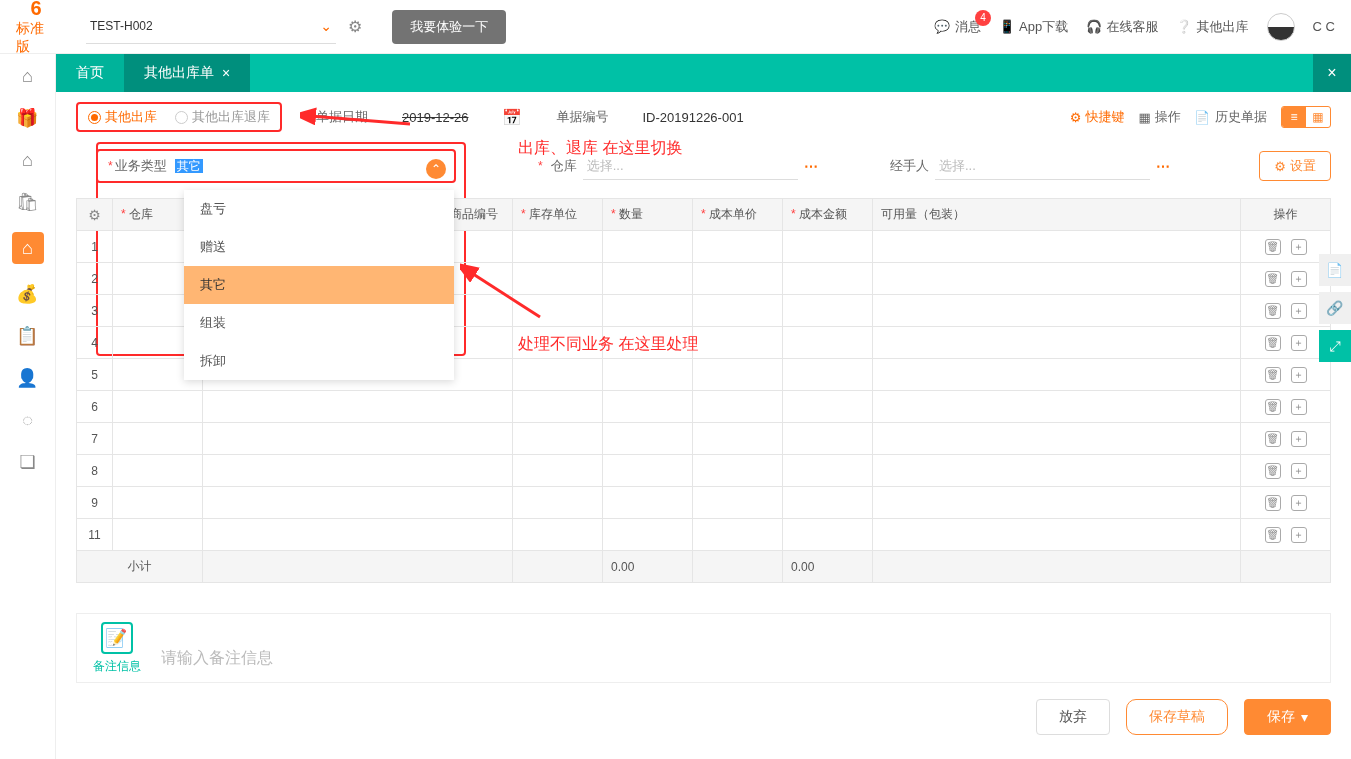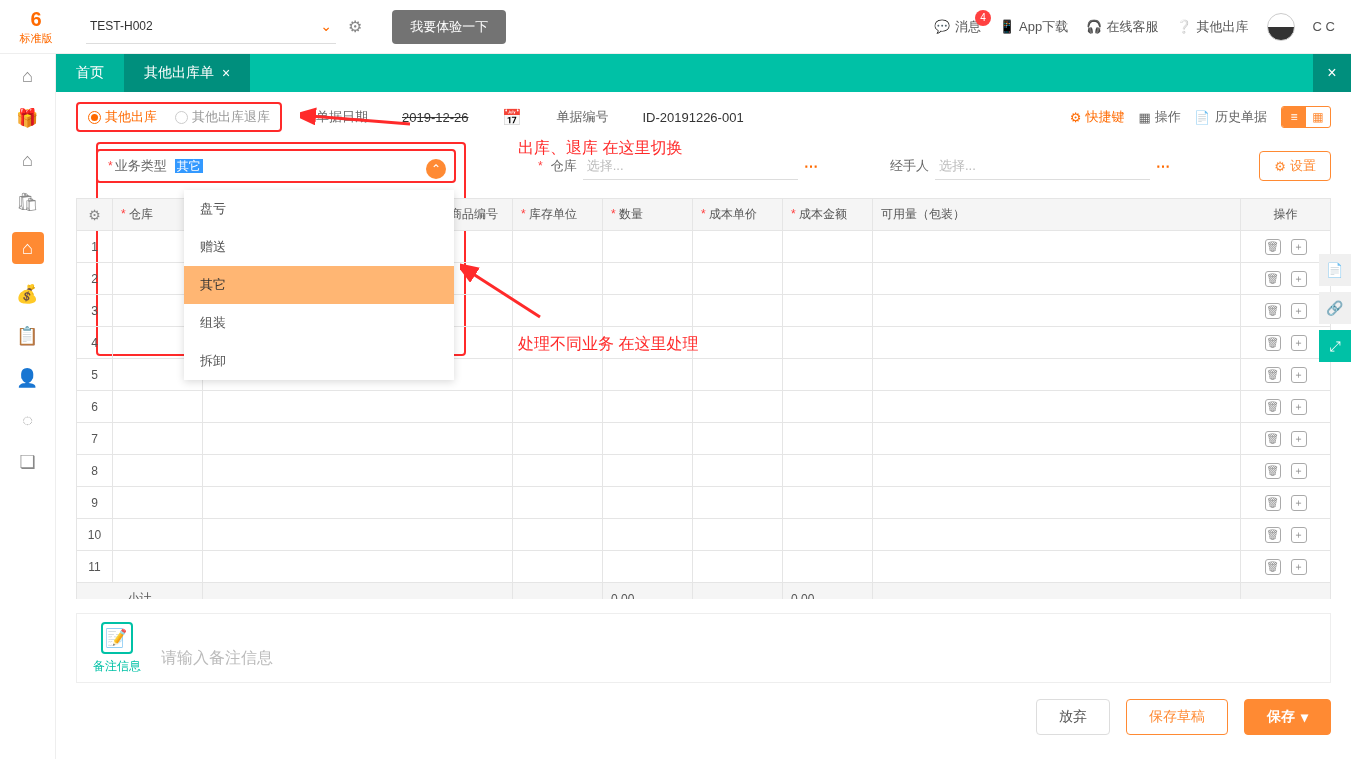--- a/index.html
+++ b/index.html
@@ -2,21 +2,21 @@
 <html><head>
 <meta charset="utf-8">
 <style>
 * { box-sizing: border-box; margin: 0; padding: 0; }
 body { font-family: "Microsoft YaHei", Arial, sans-serif; font-size: 12px; color: #333; background: #fff; width: 1351px; height: 759px; overflow: hidden; position: relative; }
 
 
 .top-header { height: 54px; display: flex; align-items: center; padding: 0 16px; border-bottom: 1px solid #eee; }
 .logo { width: 40px; display: flex; flex-direction: column; align-items: center; color: #ff6a00; }
 .logo-icon { font-size: 20px; font-weight: bold; }
-.logo-text { font-size: 11px; }
+.logo-text { font-size: 14px; }
 .org-select { margin-left: 30px; width: 250px; height: 34px; border-bottom: 1px solid #ddd; display: flex; align-items: center; justify-content: space-between; padding: 0 4px; color: #333; }
 .org-select .chev { color: #ff6a00; font-size: 14px; }
 .gear-small { margin-left: 12px; color: #888; font-size: 16px; }
 .try-btn { margin-left: 30px; background: #737373; color: #fff; border: none; border-radius: 4px; height: 34px; padding: 0 18px; font-size: 13px; }
 .header-right { margin-left: auto; display: flex; align-items: center; gap: 18px; color: #555; font-size: 13px; }
 .hr-item { display: flex; align-items: center; gap: 4px; position: relative; }
 .badge { position: absolute; top: -8px; right: -10px; background: #ff4040; color: #fff; border-radius: 50%; width: 16px; height: 16px; font-size: 10px; display: flex; align-items: center; justify-content: center; }
 .avatar { width: 28px; height: 28px; border-radius: 50%; background: linear-gradient(180deg,#fff 50%,#333 50%); border:1px solid #ccc; display:inline-block; }
 
 
@@ -86,22 +86,22 @@
 
 .remark-area { position:absolute; left:76px; right:20px; bottom:76px; height:70px; border:1px solid #eee; display:flex; align-items:center; padding:0 16px; gap:20px; background:#fff; }
 .remark-icon { display:flex; flex-direction:column; align-items:center; gap:4px; color:#00c1a6; }
 .remark-icon .ic { width:32px; height:32px; border:2px solid #00c1a6; border-radius:4px; display:flex; align-items:center; justify-content:center; font-size:18px; }
 .remark-input { flex:1; border:none; font-size:16px; color:#333;margin-top:19px; }
 .remark-input::placeholder { color:#bbb; }
 
 
 .bottom-bar { position:absolute; left:76px; right:20px; bottom:20px; height:40px; display:flex; justify-content:flex-end; gap:16px; }
 .btn { height:36px; padding:0 22px; border-radius:4px; font-size:14px; border:1px solid #ddd; background:#fff; color:#555; display:flex; align-items:center; gap:6px; }
-.btn.outline-o { border-color:#ff8a33; color:#ff8a33; }
-.btn.primary { background:#ff8a33; color:#fff; border-color:#ff8a33;font-weight:bold; }
+.btn.outline-o { border-color:#ff8a33; color:#ff8a33;border-radius:10px; }
+.btn.primary { background:#ff8a33; color:#fff; border-color:#ff8a33; }
 
 
 .right-mini { position:absolute; right:0; top:254px; width:32px; display:flex; flex-direction:column; gap:6px; }
 .rm-item { width:32px; height:32px; background:#f0f0f0; display:flex; align-items:center; justify-content:center; color:#888; font-size:14px; }
 .rm-item.active { background:#00c1a6; color:#fff; }
 
 
 .anno-text { position:absolute; color:#ff2a2a; font-size:16px; font-weight:500; pointer-events:none; }
 .arrow-svg { position:absolute; pointer-events:none; }
 
@@ -402,36 +402,20 @@
           <td></td>
           <td></td>
           <td class="center">
             <div class="row-actions">
               <span class="act-icon">🗑</span>
               <span class="act-icon">＋</span>
             </div>
           </td>
         </tr>
         <tr>
-          <td class="center">10</td>
-          <td></td>
-          <td></td>
-          <td></td>
-          <td></td>
-          <td></td>
-          <td></td>
-          <td></td>
-          <td class="center">
-            <div class="row-actions">
-              <span class="act-icon">🗑</span>
-              <span class="act-icon">＋</span>
-            </div>
-          </td>
-        </tr>
-        <tr>
           <td class="center">11</td>
           <td></td>
           <td></td>
           <td></td>
           <td></td>
           <td></td>
           <td></td>
           <td></td>
           <td class="center">
             <div class="row-actions">

